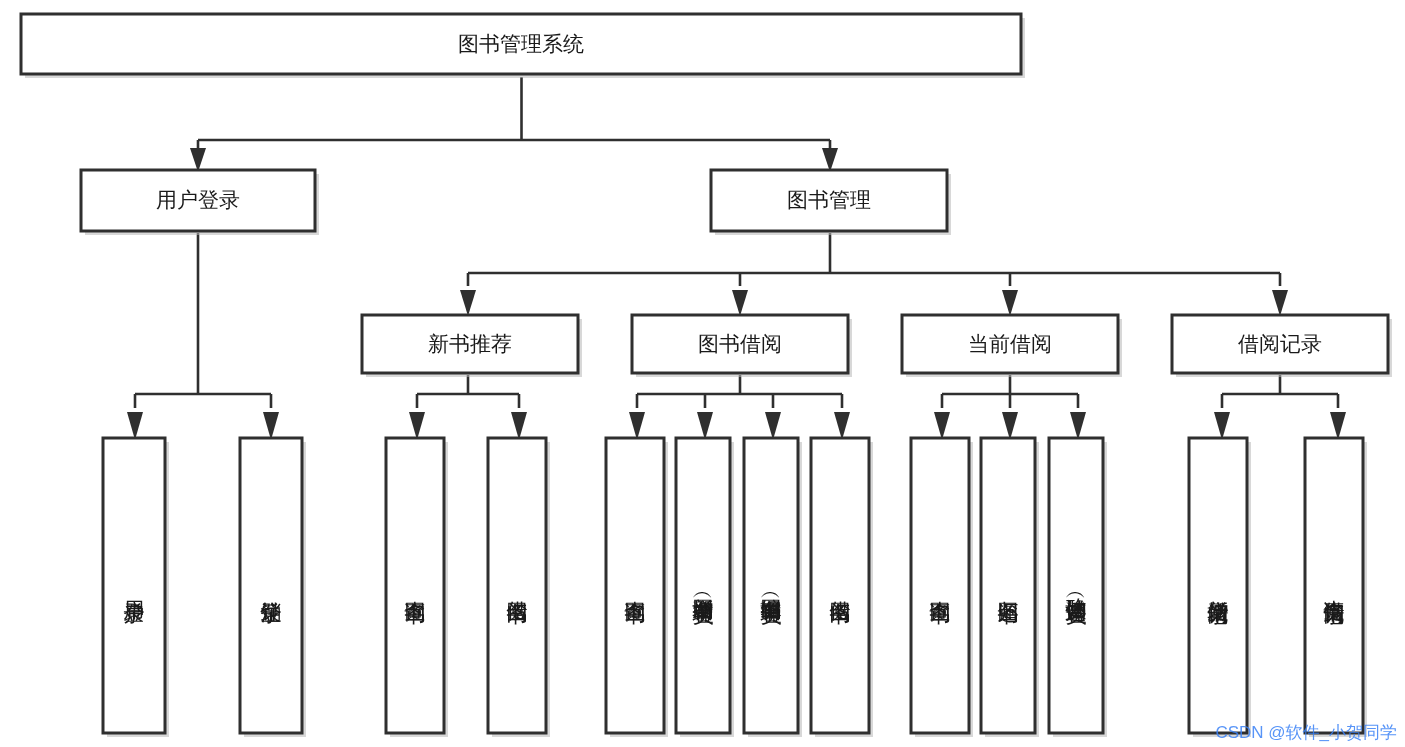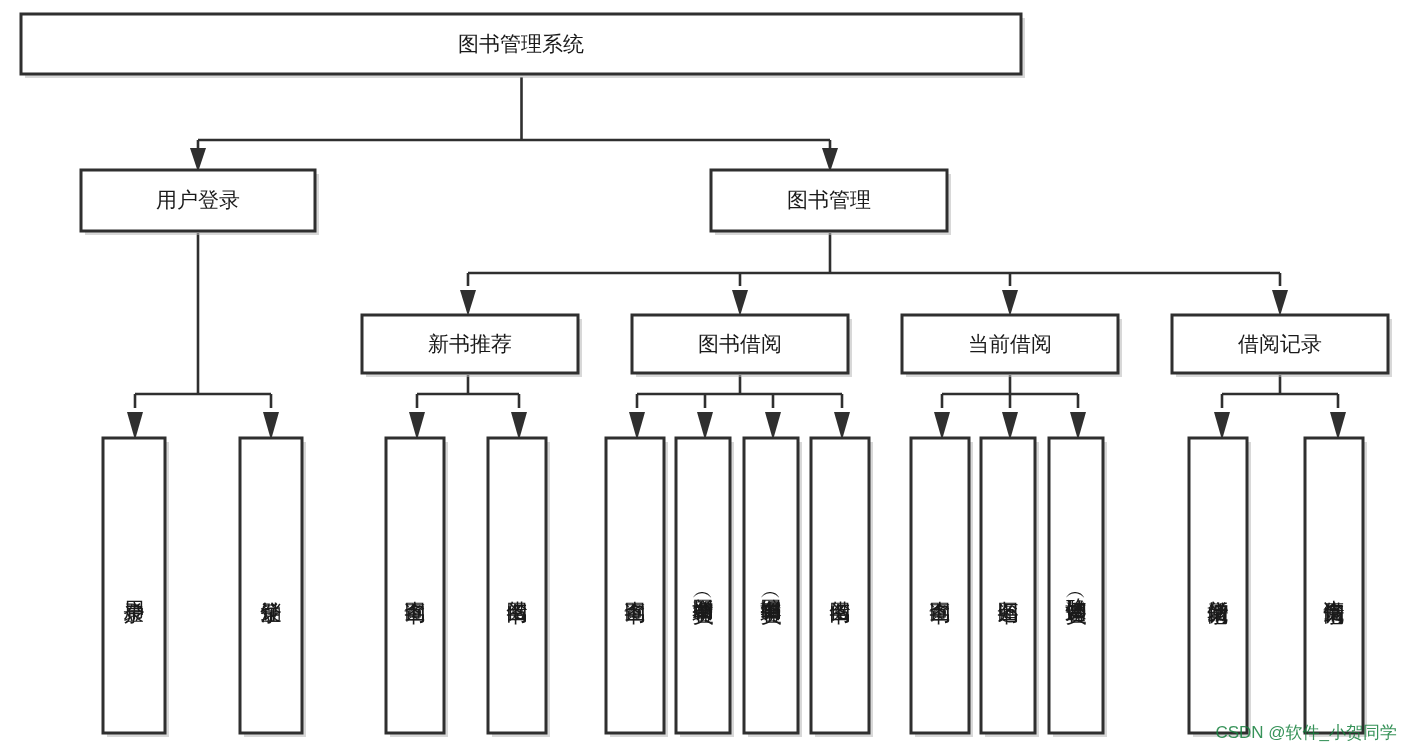--- a/index.html
+++ b/index.html
@@ -67,21 +67,21 @@
     text-orientation: upright;
     white-space: nowrap;
     pointer-events: none;
   }
   .watermark {
     position: absolute;
     right: 8px;
     bottom: 3px;
     font-family: "Liberation Sans", "DejaVu Sans", sans-serif;
     font-size: 17px;
-    color: #15803d;
+    color: #3b82f6;
     opacity: 0.85;
     user-select: none;
     white-space: nowrap;
   }
 </style>
 </head>
 <body>
 
 <div id="diagram-root">
 

